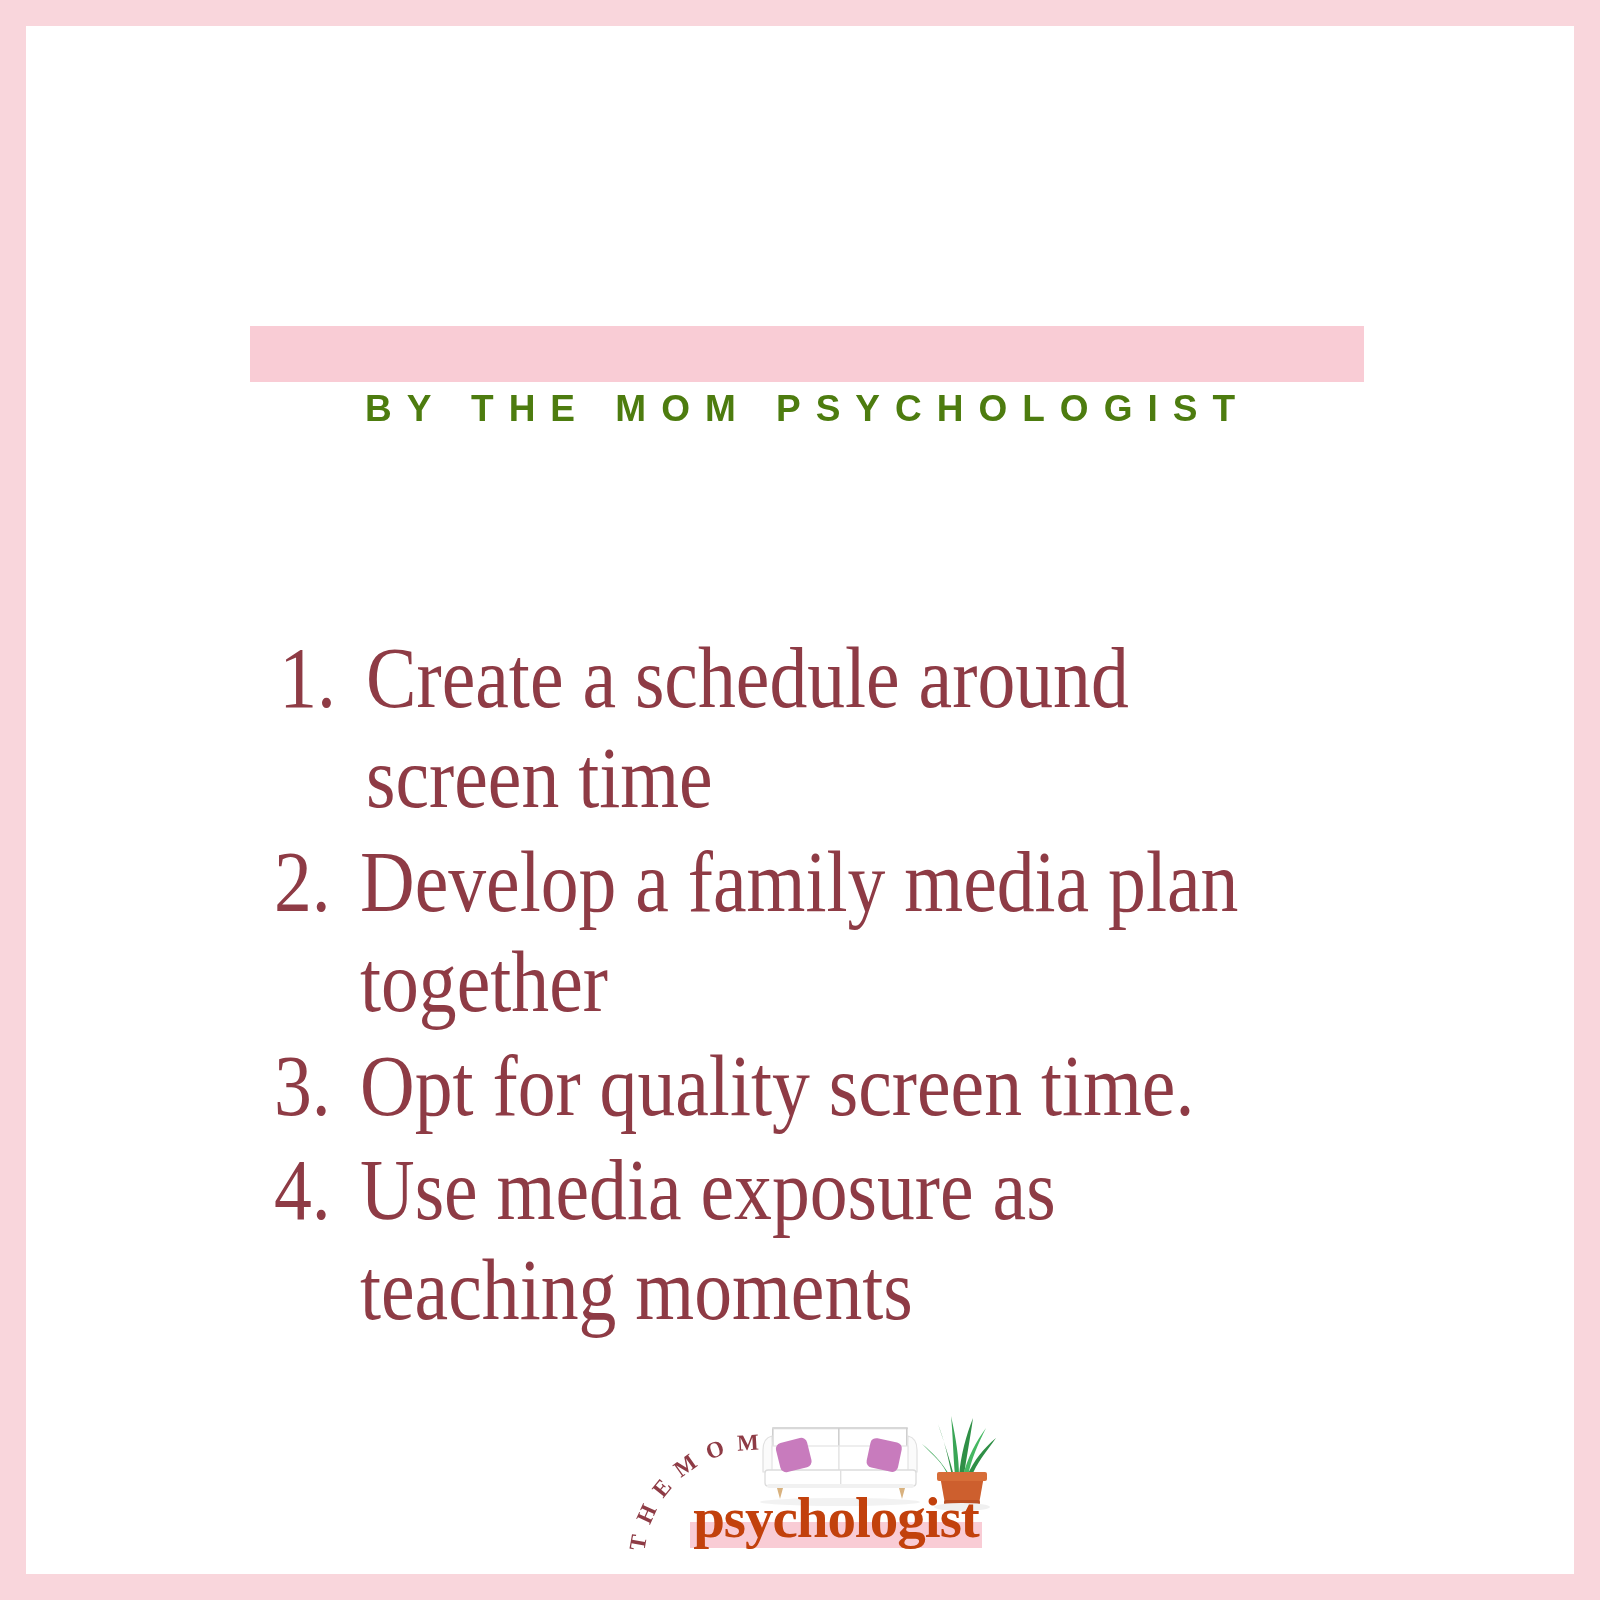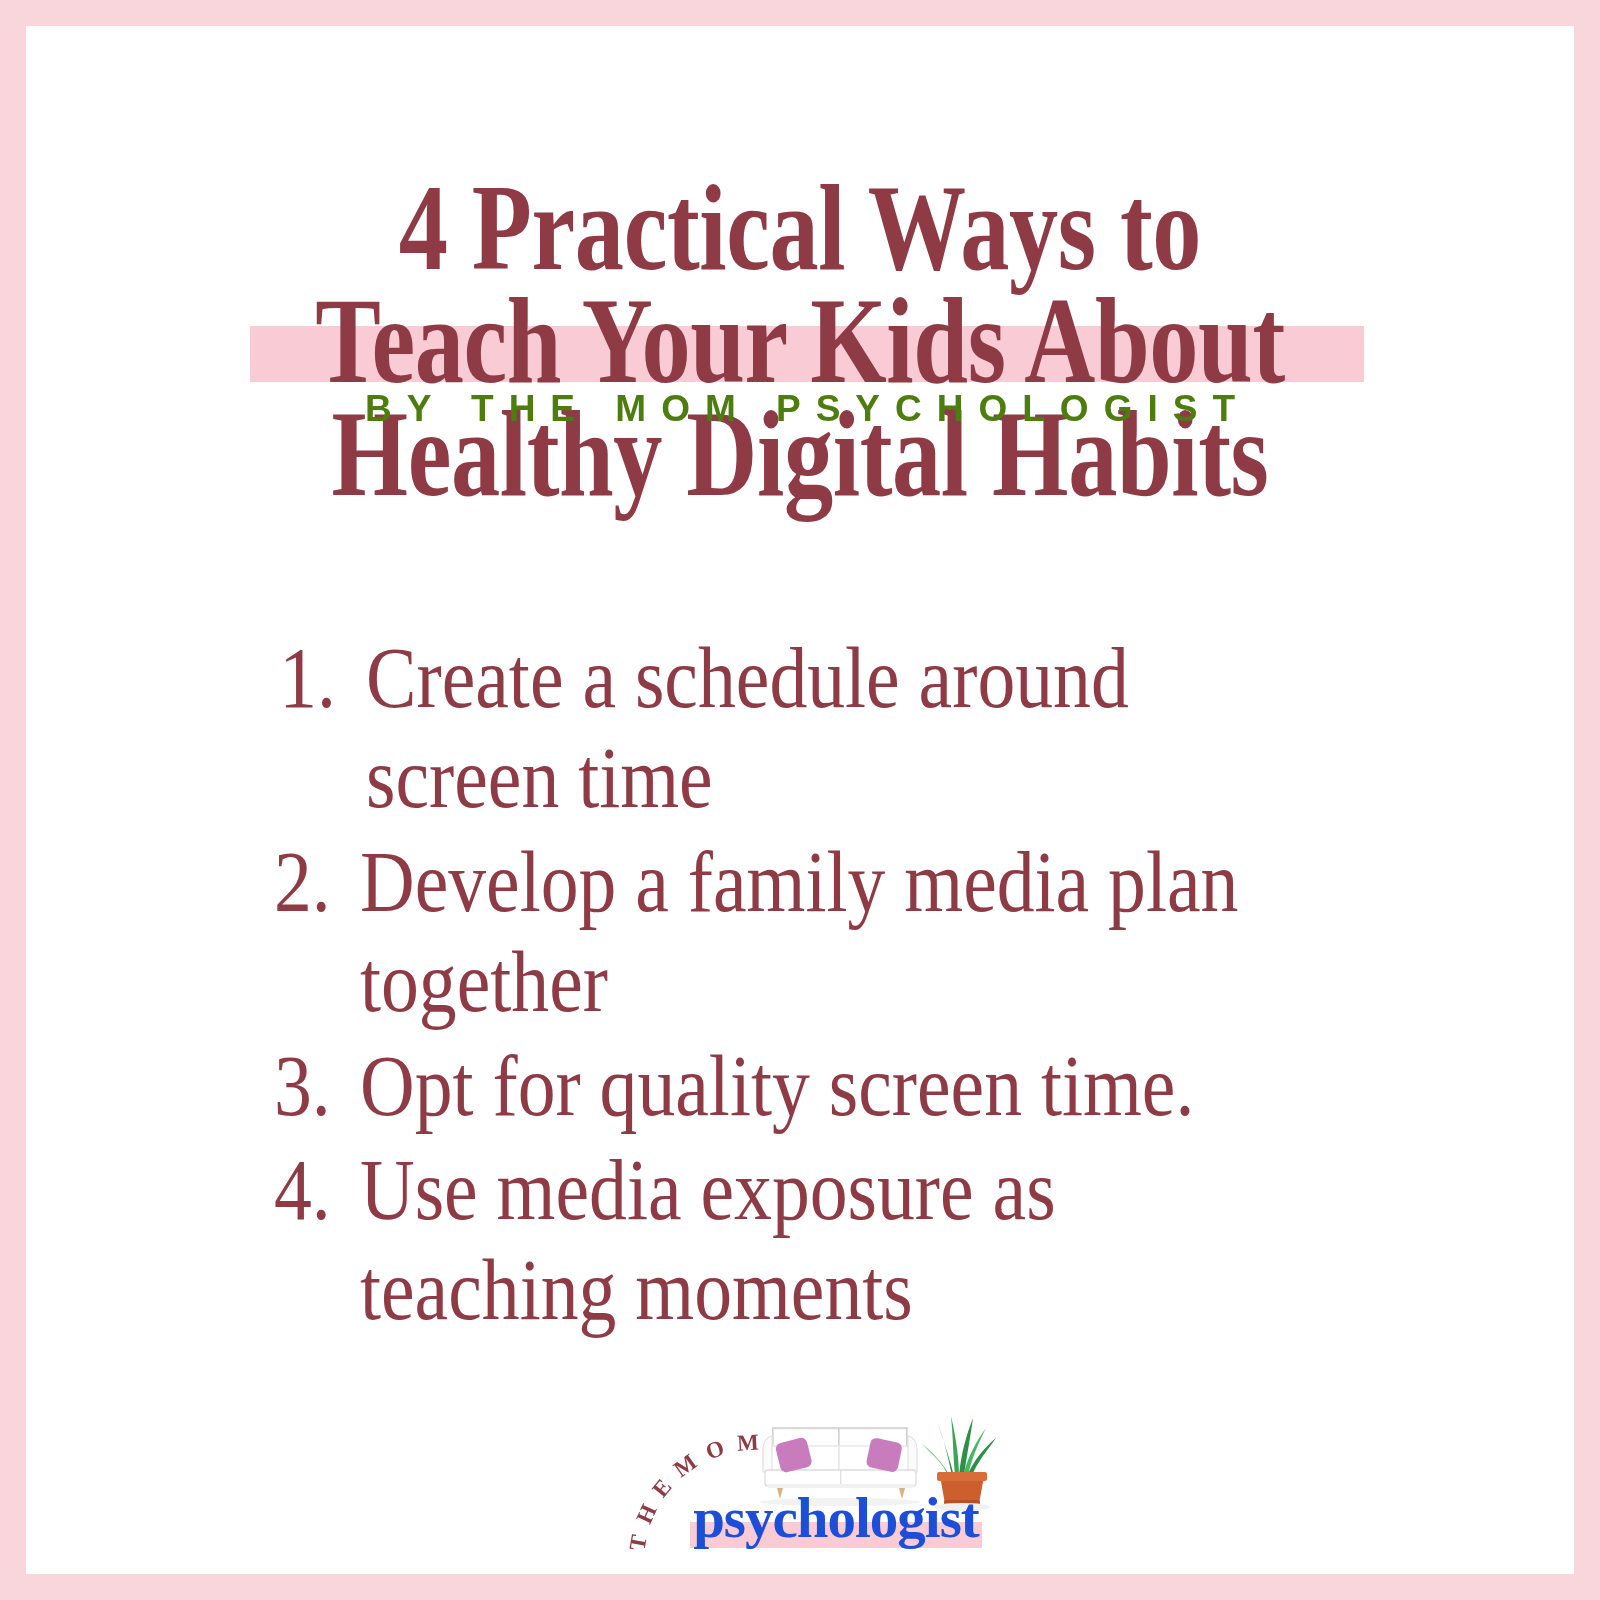--- a/index.html
+++ b/index.html
@@ -144,36 +144,31 @@
     position: absolute;
     left: 64px;
     top: 105px;
     width: 300px;
     text-align: center;
     font-family: "Liberation Serif", serif;
     font-weight: 700;
     font-size: 57px;
     line-height: 57px;
     letter-spacing: -1px;
-    color: #1d4ed8;
+    color: #c2410c;
   }
 </style>
 </head>
 <body>
 
 <div class="poster">
   <div class="canvas">
 
     <div class="title-hl-wrap"></div>
 
-    <div class="title-block">
-      <div class="title-line">4 Practical Ways to</div>
-      <div class="title-line">Teach Your Kids About</div>
-      <div class="title-line">Healthy Digital Habits</div>
-    </div>
 
     <div class="subtitle">BY THE MOM PSYCHOLOGIST</div>
 
     <div class="list-block">
 
       <div class="list-item">
         <div class="li-num indent">1.</div>
         <div class="li-text">Create a schedule around screen time</div>
       </div>
 

